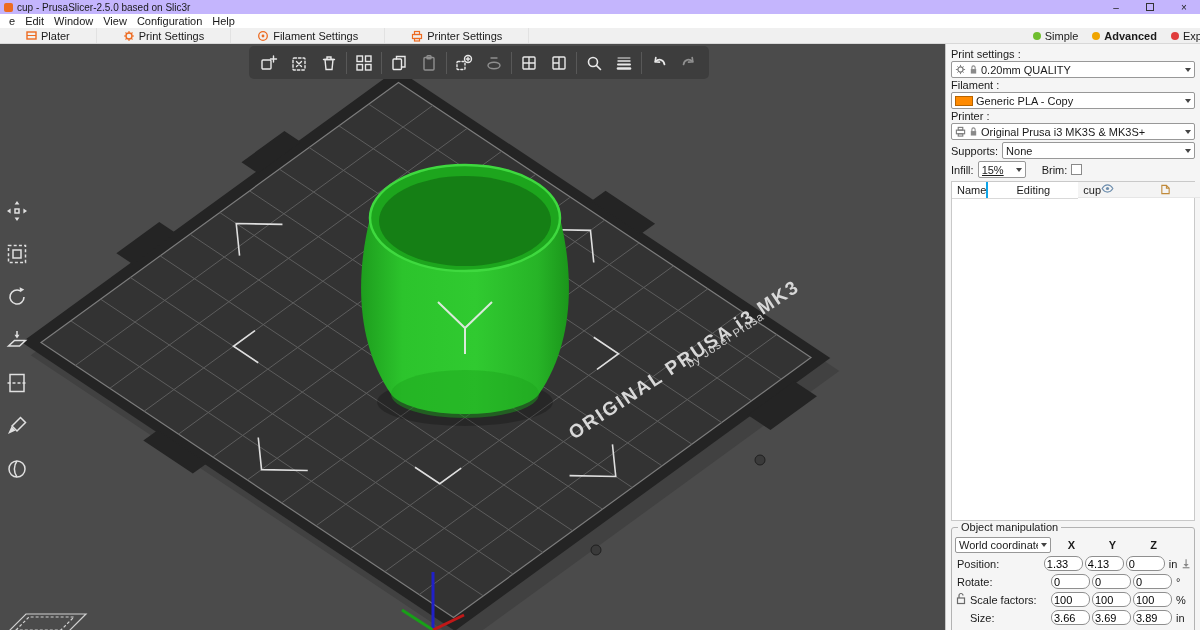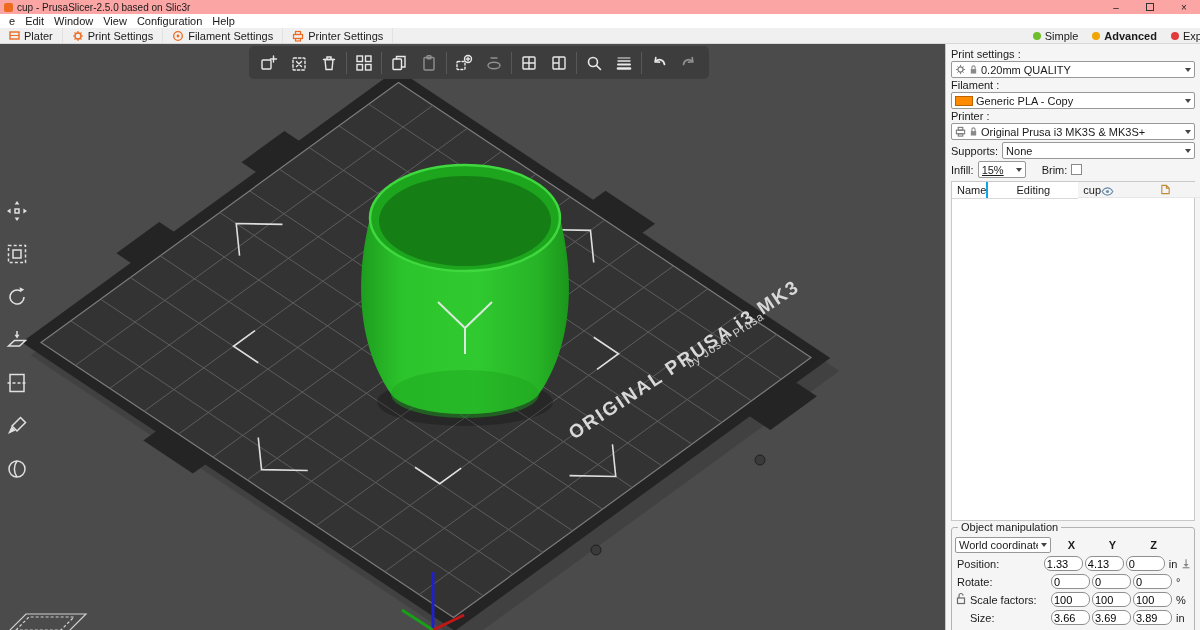--- a/index.html
+++ b/index.html
@@ -1,31 +1,31 @@
 <!DOCTYPE html>
 <html><head>
 <meta charset="utf-8">
 <style>
   * { box-sizing: border-box; margin: 0; padding: 0; }
   html,body { width:1200px; height:630px; overflow:hidden; }
   body { font-family:"Liberation Sans", sans-serif; font-size:11px; color:#1a1a1a; background:#fff; position:relative; }
 
   
-  .titlebar { height:14px; display:flex; align-items:center; background:#fca5a5; padding:0 4px; font-size:10px; }
+  .titlebar { height:14px; display:flex; align-items:center; background:#c4b5fd; padding:0 4px; font-size:10px; }
   .app-icon { width:9px; height:9px; background:#ed6b21; border-radius:2px; margin-right:4px; flex:0 0 auto; }
   .title-text { flex:1; white-space:nowrap; overflow:hidden; }
   .win-controls { display:flex; align-items:center; gap:22px; padding-right:6px; font-size:10px; color:#222; }
   .win-btn { width:12px; text-align:center; cursor:default; }
   .max-box { width:8px; height:8px; border:1px solid #333; display:inline-block; }
 
   .menubar { height:14px; display:flex; align-items:center; background:#fff; padding-left:4px; }
   .menu-item { padding:0 5px; white-space:nowrap; }
 
   .tabbar { height:16px; background:#f0f0f0; border-bottom:1px solid #d8d8d8; display:flex; align-items:center; overflow:hidden; }
-  .tab { display:flex; align-items:center; gap:4px; padding:0 9px; height:100%; border-right:1px solid #e2e2e2; white-space:nowrap; }
+  .tab { display:flex; align-items:center; gap:4px; padding:0 26px; height:100%; border-right:1px solid #e2e2e2; white-space:nowrap; }
   .tab svg { flex:0 0 auto; }
   .modes { margin-left:auto; display:flex; align-items:flex-end; gap:14px; padding-right:2px; }
   .mode { display:flex; align-items:center; gap:4px; white-space:nowrap; }
   .mode .dot { width:8px; height:8px; border-radius:50%; }
   .mode.active span.lbl { font-weight:bold; }
 
   
   .main { display:flex; height:586px; }
   .viewport { position:relative; width:945px; height:586px; background:#4b4b4b; overflow:hidden; flex:0 0 auto; }
   .scene { position:absolute; left:0; top:0; }
@@ -50,21 +50,21 @@
 
   .prow { height:19px; display:flex; align-items:center; }
   .prow .rlabel { white-space:nowrap;text-align:center; }
   .checkbox { width:11px; height:11px; background:#fff; border:1px solid #8a8a8a; display:inline-flex; align-items:center; justify-content:center; }
 
   .objlist { background:#fff; border:1px solid #c9c9c9; height:340px; margin-top:2px; display:flex; flex-direction:row; }
   .ol-head { display:flex; height:17px; align-items:center; border-bottom:1px solid #d9d9d9; }
   .ol-head .h-name { flex:1; padding-left:5px; }
   .ol-head .h-edit { width:92px; text-align:center; border-left:2px solid #0ea5e9; height:100%; line-height:17px; }
   .ol-row { display:flex; height:16px; align-items:center; background:#f4f4f4; border-bottom:1px solid #e6e6e6; }
-  .ol-row .c-name { flex:1; padding-left:5px; display:flex; align-items:flex-end; }
+  .ol-row .c-name { flex:1; padding-left:5px; display:flex; align-items:flex-start; }
   .ol-row .c-name .nm { flex:1; }
   .ol-row .c-edit { width:92px; display:flex; justify-content:center; }
 
   .group { border:1px solid #b3b3b3; border-radius:3px; margin-top:6px; padding:8px 3px 2px 3px; position:relative; }
   .group-title { position:absolute; top:-7px; left:6px; background:#f5f5f5; padding:0 3px; }
   .manip-head { display:flex; align-items:center; height:17px; margin-bottom:2px; }
   .manip-head .combo { width:96px; margin-bottom:0; height:16px; }
   .axis-h { width:41px; text-align:center; font-weight:bold; }
   .manip-row { display:flex; align-items:center; height:17px; margin-bottom:1px; }
   .m-label { width:96px; padding-left:2px; white-space:nowrap; }

